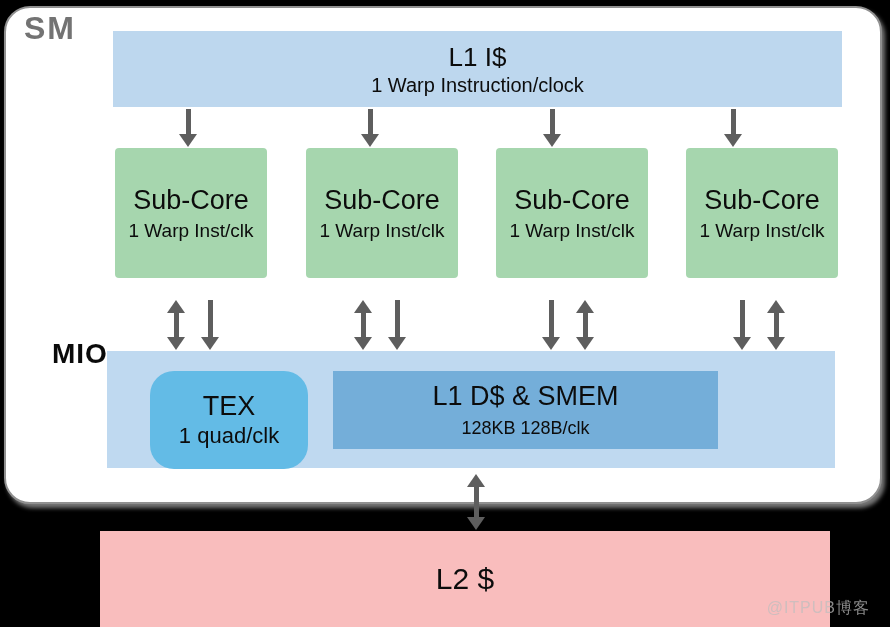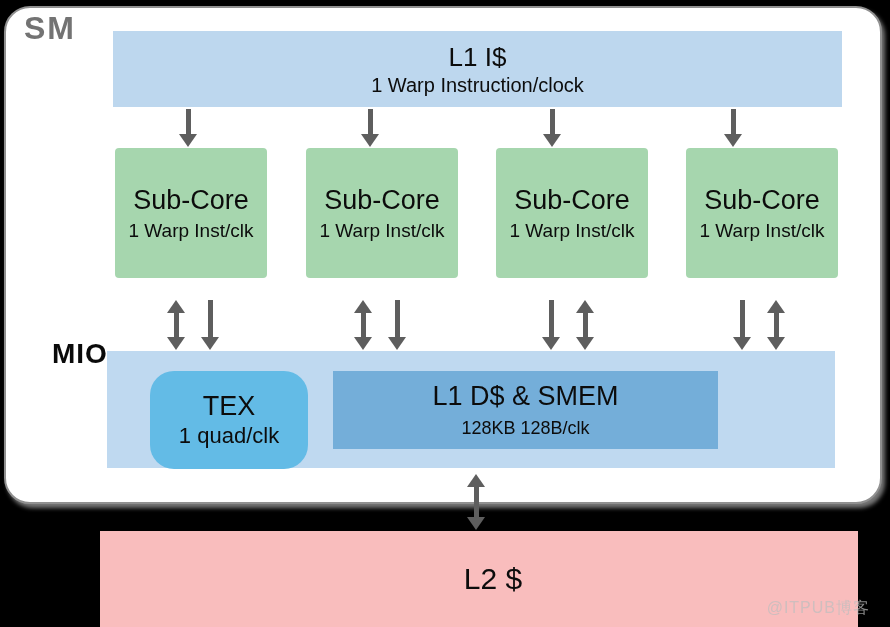--- a/index.html
+++ b/index.html
@@ -31,21 +31,21 @@
   .subcore .t1{font-size:27px;}
   .subcore .t2{font-size:19px;margin-top:4px;}
   .sc1{left:115px;} .sc2{left:306px;} .sc3{left:496px;} .sc4{left:686px;}
   .mio-bar{position:absolute;left:107px;top:351px;width:728px;height:117px;background:#bfd9f0;}
   .tex-box{left:150px;top:371px;width:158px;height:98px;background:#63bbe6;border-radius:24px;z-index:2;}
   .tex-box .t1{font-size:27px;}
   .tex-box .t2{font-size:22px;margin-top:1px;}
   .l1d-box{left:333px;top:371px;width:385px;height:78px;background:#74aed9;z-index:2;}
   .l1d-box .t1{font-size:27px;}
   .l1d-box .t2{font-size:18px;margin-top:6px;}
-  .l2-box{left:100px;top:531px;width:730px;height:96px;background:#f9bdbd;padding-left:28px;}
+  .l2-box{left:100px;top:531px;width:730px;height:96px;background:#f9bdbd;}
   .l2-box .t1{font-size:30px;}
   
   .arr{position:absolute;width:18px;display:flex;flex-direction:column;align-items:center;z-index:2;}
   .arr .stem{width:5px;flex:1 1 auto;background:#5e5e5e;}
   .arr .hd{width:0;height:0;border-left:9px solid transparent;border-right:9px solid transparent;flex:0 0 auto;}
   .arr .hd.down{border-top:13px solid #5e5e5e;}
   .arr .hd.up{border-bottom:13px solid #5e5e5e;}
   .watermark{
     position:absolute;right:20px;top:598px;font-size:16px;z-index:5;
     color:rgba(190,190,190,0.72);letter-spacing:1px;

